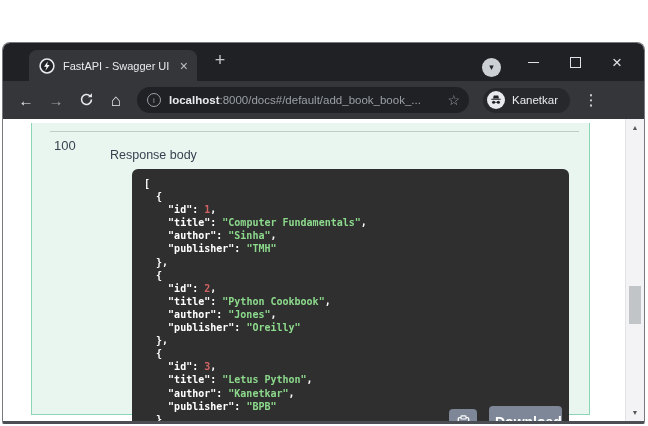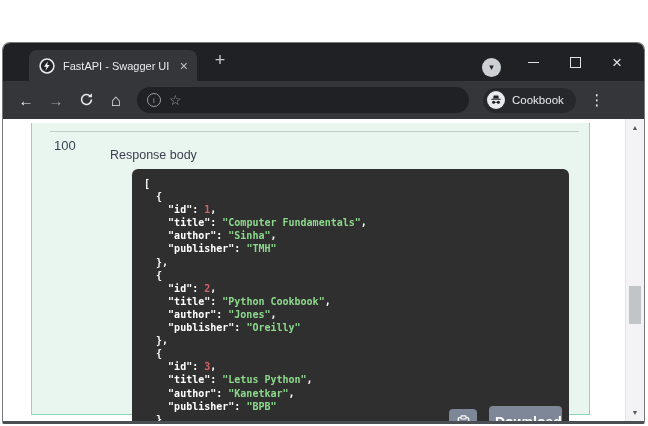--- a/index.html
+++ b/index.html
@@ -120,34 +120,35 @@
       <span class="nav-ico">
         <svg width="15" height="15" viewBox="0 0 16 16" fill="none">
           <path d="M13.3 8a5.3 5.3 0 1 1-1.7-3.9" stroke="#e8eaed" stroke-width="1.7"></path>
           <path d="M13.8 1.4v4.2H9.6z" fill="#e8eaed"></path>
         </svg>
       </span>
       <span class="nav-ico home">⌂</span>
 
       <div class="omnibox">
         <span class="info-badge">i</span>
+        <span class="url"><b>localhost</b><span>:8000/docs#/default/add_book_book_...</span></span>
         <span class="star">☆</span>
       </div>
 
       <div class="incog">
         <span class="incog-circle">
           <svg width="12" height="12" viewBox="0 0 24 24" fill="#202124">
             <path d="M16.5 3h-9L6 9h12z"></path>
             <rect x="2.5" y="9.5" width="19" height="2"></rect>
             <circle cx="7.3" cy="16.5" r="3.1"></circle>
             <circle cx="16.7" cy="16.5" r="3.1"></circle>
             <rect x="10" y="15.7" width="4" height="1.4"></rect>
           </svg>
         </span>
-        <span>Cookbook</span>
+        <span>Kanetkar</span>
       </div>
 
       <span class="menu-dots">⋮</span>
     </div>
 
     <div class="content">
       <div class="mint">
         <div class="divider"></div>
         <div class="status">100</div>
         <div class="rb-label">Response body</div>

